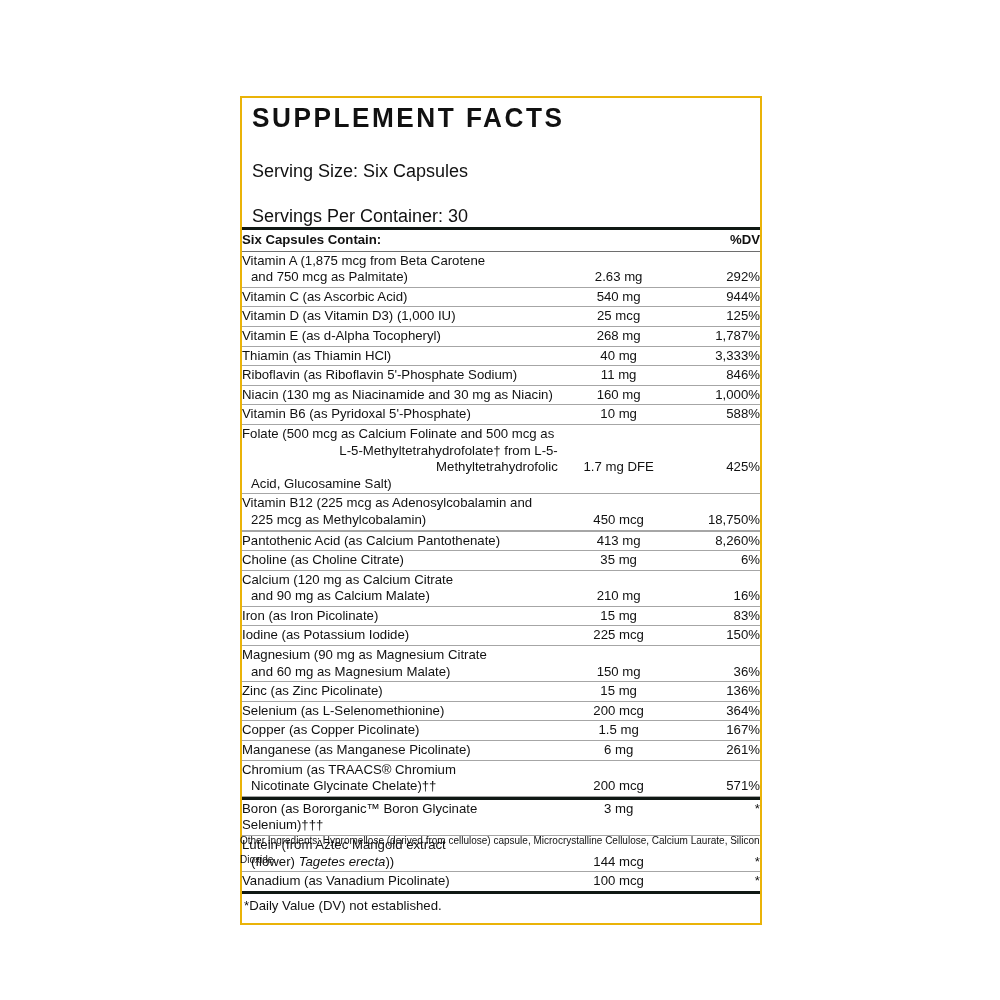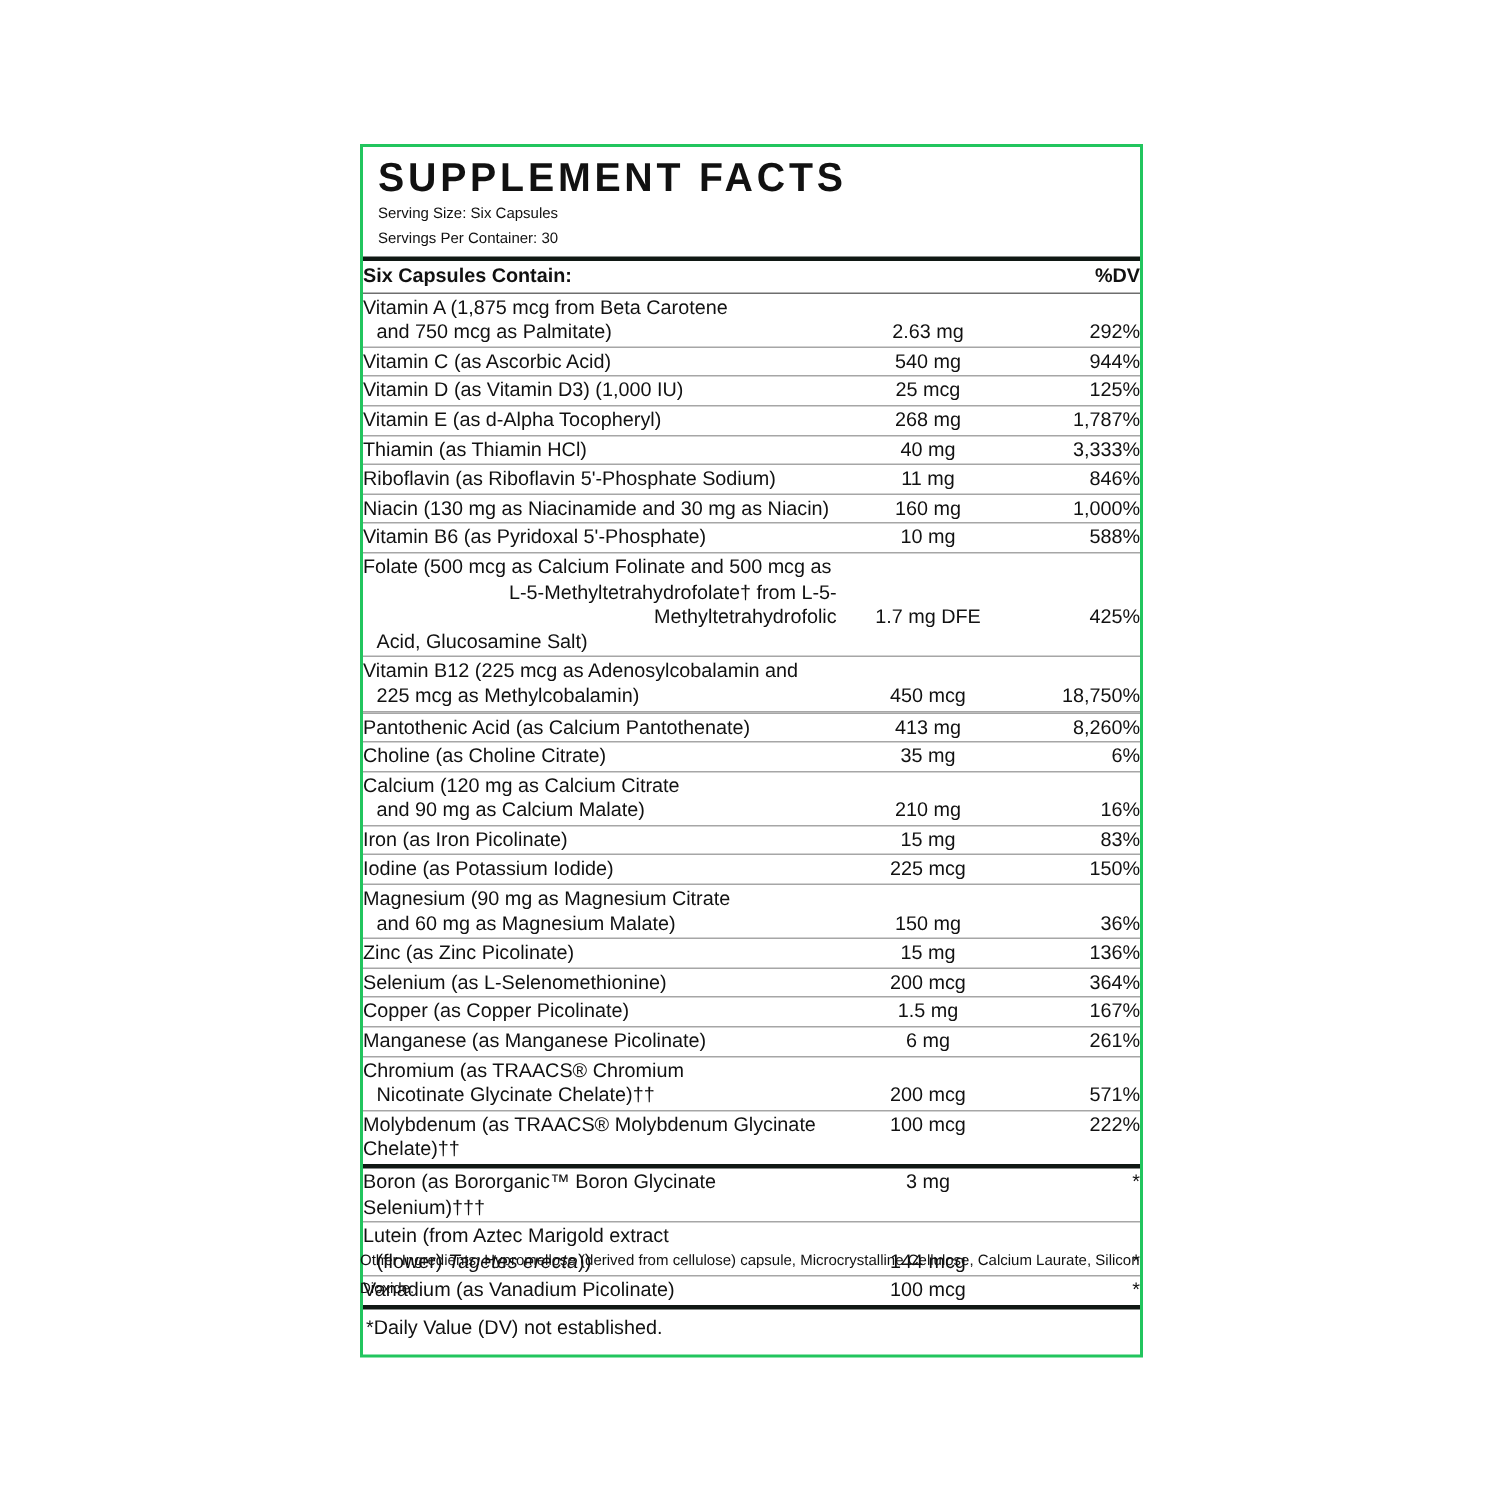--- a/index.html
+++ b/index.html
@@ -15,21 +15,21 @@
     color: #111111;
     -webkit-font-smoothing: antialiased;
   }
 
   #panel {
     position: absolute;
     left: 240px;
     top: 96px;
     width: 522px;
     box-sizing: border-box;
-    border: 2px solid #22c55e;
+    border: 2px solid #eab308;
     background: #ffffff;
     padding: 0;
   }
 
   .pad {
     padding: 0 9px 0 10px;
   }
 
   
   #title {
@@ -38,23 +38,24 @@
     letter-spacing: 2.6px;
     line-height: 1.0;
     padding-top: 7px;
     padding-bottom: 3px;
     font-family: "Liberation Sans", sans-serif;
     transform: scaleX(0.97);
     transform-origin: left center;
     white-space: nowrap;
   }
   .servline {
-    font-size: 10px;
+    font-size: 18px;
     line-height: 16.5px;
     white-space: nowrap;
+    margin-top: 28px;
   }
   #servings-per-container { padding-bottom: 3px; }
 
   
   .rule-thick {
     height: 3px;
     background: #101814;
     margin: 0 0 0 0;
   }
 
@@ -479,33 +480,20 @@
             <div>200 mcg</div>
           </td>
           <td class="dv">
             <div style="height: 16.6px;"></div>
             <div>571%</div>
           </td>
         </tr>
         <tr class="sep thin">
           <td colspan="3"></td>
         </tr>
-        <tr class="row">
-          <td class="nm">
-            <div>Molybdenum (as TRAACS® Molybdenum Glycinate Chelate)††</div>
-          </td>
-          <td class="amt">
-            <div style="height: 0px;"></div>
-            <div>100 mcg</div>
-          </td>
-          <td class="dv">
-            <div style="height: 0px;"></div>
-            <div>222%</div>
-          </td>
-        </tr>
         <tr class="sep thick">
           <td colspan="3"></td>
         </tr>
         <tr class="row">
           <td class="nm">
             <div>Boron (as Bororganic™ Boron Glycinate Selenium)†††</div>
           </td>
           <td class="amt">
             <div style="height: 0px;"></div>
             <div>3 mg</div>

